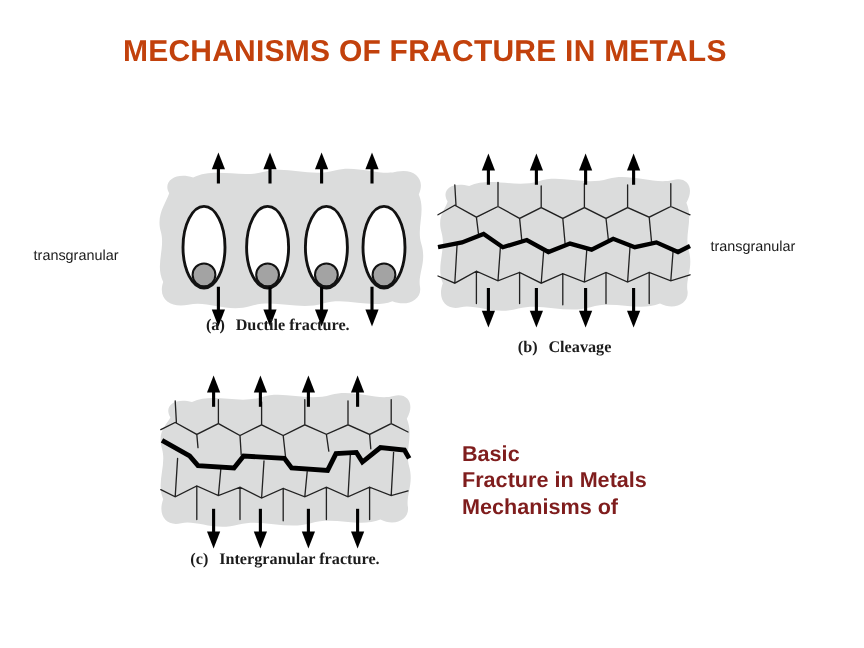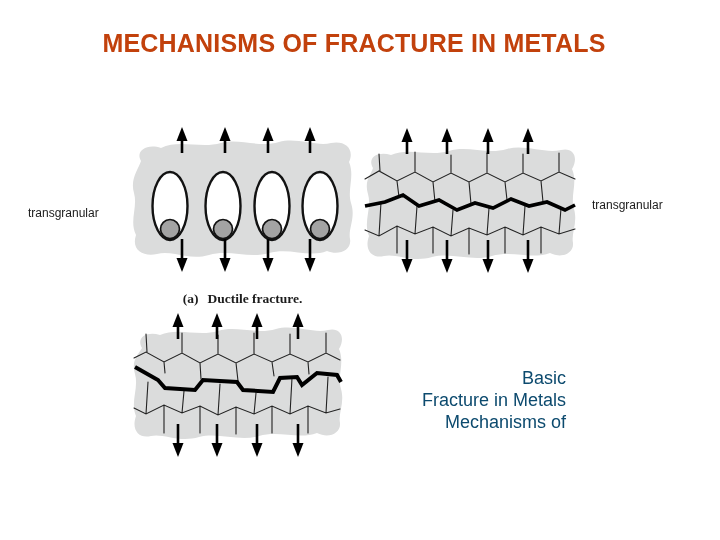--- a/index.html
+++ b/index.html
@@ -39,25 +39,25 @@
     position:absolute;
     font-size:12px;
     line-height:23px;
     color:#1a1a1a;
     white-space:nowrap;
   }
 
   .callout {
     position:absolute;
     left:385px; top:367px; width:181px;
-    text-align:right;
-    font-weight:normal;
+    text-align:left;
+    font-weight:bold;
     font-size:18px;
     line-height:22px;
-    color:#0c4a6e;
+    color:#7f1d1d;
   }
 
   
   .blob   { fill:#dbdcdc; stroke:none; }
   .mesh   { fill:none; stroke:#222; stroke-width:1.1; stroke-linecap:round; }
   .crack  { fill:none; stroke:#000; stroke-linejoin:miter; }
   .crack-b { stroke-width:3.6; }
   .crack-c { stroke-width:4; }
   .void   { fill:#ffffff; stroke:#121212; stroke-width:2.4; }
   .particle { fill:#a3a3a3; stroke:#121212; stroke-width:1.7; }
@@ -111,21 +111,21 @@
         <use href="#arrow-up" x="185" y="30"></use>
       </g>
       <g>
         <use href="#arrow-down" x="57" y="116"></use>
         <use href="#arrow-down" x="100" y="116"></use>
         <use href="#arrow-down" x="143" y="116"></use>
         <use href="#arrow-down" x="185" y="116"></use>
       </g>
     </svg>
   </div>
-  <div class="caption" style="left:125px; top:263px; width:235px;margin-top:28px;">
+  <div class="caption" style="left:114px; top:263px; width:235px;">
     <span>(a)</span><span class="cap-text">Ductile fracture.</span>
   </div>
 
   <div class="fig" style="left:363px; top:126px; width:215px; height:150px;">
     <svg width="215" height="150" viewBox="0 0 215 150">
       <path class="blob" d="M10,42 C4,32 14,25 28,29 C46,21 66,31 86,25 C104,19 124,29 144,23 C162,18 182,28 198,24 C210,21 216,31 209,43 C215,57 207,69 211,83 C215,97 208,107 210,117 C211,127 199,133 187,127 C169,134 149,124 129,130 C109,136 89,126 69,131 C49,137 33,127 21,130 C9,133 1,124 6,110 C0,96 9,82 5,68 C1,54 8,49 10,42 Z"></path>
       <path class="mesh" d="M16,28 L17,45 M52,26 L52,46 M88,29 L88,47 M124,27 L124,47 M160,28 L160,47 M196,27 L196,46
            M2,53 L16,45 L34,55 L52,46 L70,56 L88,47 L106,56 L124,47 L142,56 L160,47 L178,55 L196,46 L212,53
            M34,55 L36,71 M70,56 L72,76 M106,56 L108,78 M142,56 L144,74 M178,55 L180,76
            M18,76 L16,110 M54,80 L52,108 M90,84 L88,110 M126,82 L124,109 M162,80 L160,109 M198,82 L196,108
@@ -139,20 +139,23 @@
         <use href="#arrow-up" x="165" y="28"></use>
       </g>
       <g>
         <use href="#arrow-down" x="44" y="114"></use>
         <use href="#arrow-down" x="84" y="114"></use>
         <use href="#arrow-down" x="125" y="114"></use>
         <use href="#arrow-down" x="165" y="114"></use>
       </g>
     </svg>
   </div>
+  <div class="caption" style="left:363px; top:281px; width:215px;">
+    <span>(b)</span><span class="cap-text">Cleavage</span>
+  </div>
 
   <div class="fig" style="left:130px; top:310px; width:215px; height:150px;">
     <svg width="215" height="150" viewBox="0 0 215 150">
       <path class="blob" d="M12,38 C6,28 16,21 30,25 C48,17 68,27 88,21 C106,15 126,25 146,19 C164,14 184,24 198,20 C210,17 216,27 209,39 C215,53 207,65 211,79 C215,93 208,103 210,113 C211,123 199,129 187,123 C169,130 149,120 129,126 C109,132 89,122 69,127 C49,133 33,123 21,126 C9,129 1,120 6,106 C0,92 9,78 5,64 C1,50 8,45 12,38 Z"></path>
       <path class="mesh" d="M16,24 L17,42 M52,23 L52,43 M88,25 L88,44 M124,23 L124,44 M160,24 L160,44 M196,23 L196,43
            M4,48 L16,42 L34,52 L52,43 L70,53 L88,44 L106,53 L124,44 L142,52 L160,44 L178,52 L196,43 L210,50
            M34,52 L35,63 M70,53 L71,69 M106,53 L108,71 M142,52 L144,66 M178,52 L179,64
            M18,72 L16,104 M54,81 L52,103 M90,74 L88,105 M126,83 L124,104 M162,68 L160,104 M198,67 L196,103
            M4,98 L16,104 L34,95 L52,103 L70,96 L88,105 L106,97 L124,104 L142,96 L160,104 L178,96 L196,103 L210,99
            M34,95 L34,123 M70,96 L70,123 M106,97 L106,124 M142,96 L142,123 M178,96 L178,123"></path>
@@ -164,20 +167,23 @@
         <use href="#arrow-up" x="168" y="29"></use>
       </g>
       <g>
         <use href="#arrow-down" x="48" y="114"></use>
         <use href="#arrow-down" x="87" y="114"></use>
         <use href="#arrow-down" x="127" y="114"></use>
         <use href="#arrow-down" x="168" y="114"></use>
       </g>
     </svg>
   </div>
+  <div class="caption" style="left:130px; top:458px; width:215px;">
+    <span>(c)</span><span class="cap-text">Intergranular fracture.</span>
+  </div>
 
   <div class="callout">
     <div>Basic</div>
     <div>Fracture in Metals</div>
     <div>Mechanisms of</div>
   </div>
 
 </div>
 
 </body></html>

